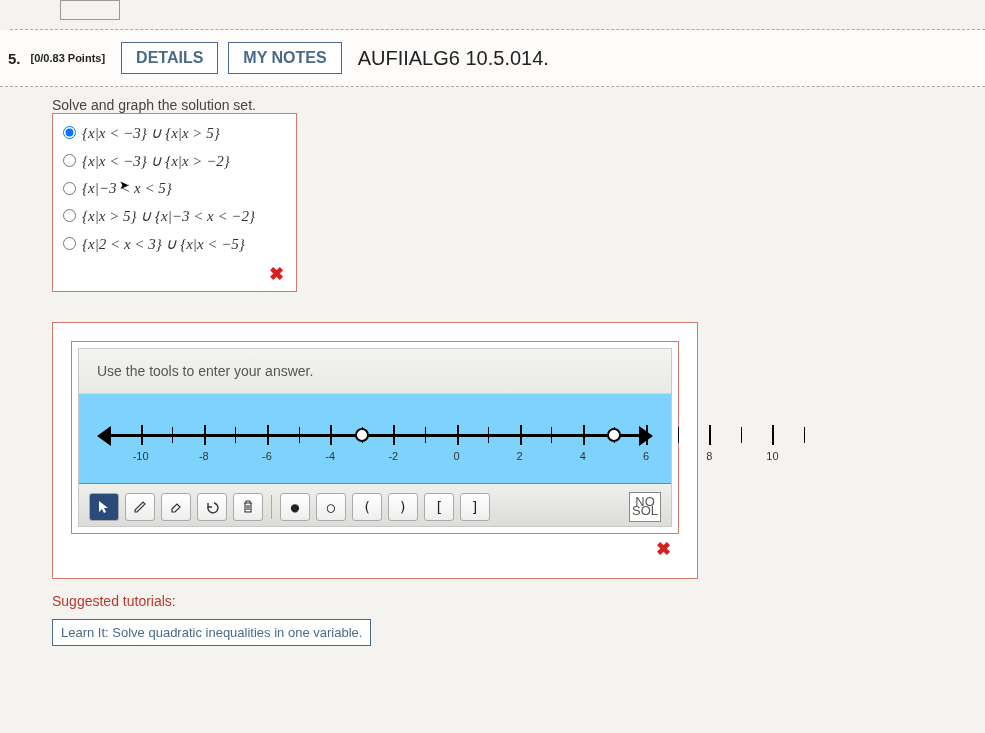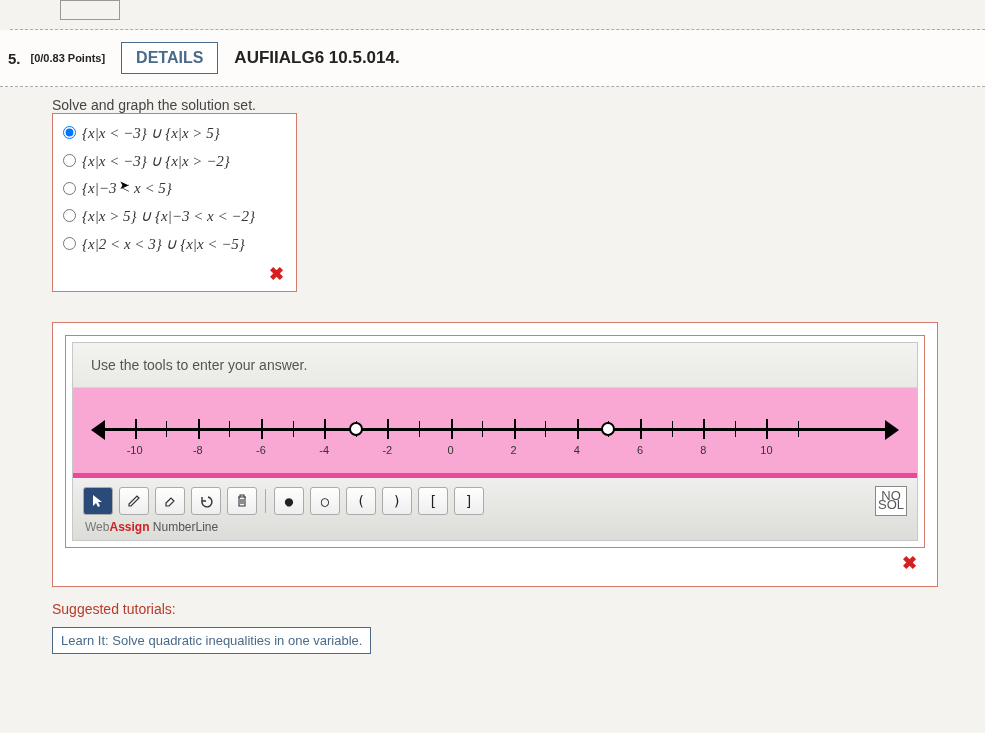--- a/index.html
+++ b/index.html
@@ -34,21 +34,21 @@
   .points { color: #222; font-size: 11px; font-weight: bold; margin-right: 6px;}
   .hdr-btn {
     border: 1px solid #4a6a8a;
     padding: 6px 14px;
     background: #fff;
     color: #4a6a8a;
     font-size: 16px;
     font-weight: 600;
     cursor: pointer;
   }
-  .ref { font-weight: bold; color: #222; font-size: 17px; margin-left: 6px;}
+  .ref { font-weight: normal; color: #222; font-size: 20px; margin-left: 6px;}
   .body {
     padding: 10px 0 0 52px;
   }
   .prompt { color: #444; }
   .equation {
     color: #c23a1c;
     font-style: italic;
     margin: 4px 0 14px 60px;
     font-family: 'Times New Roman', serif;
     font-size: 16px;
@@ -81,45 +81,45 @@
   .cursor-arrow {
     position: absolute;
     left: 66px; top: 64px;
     font-size: 12px;
     color: #000;
     pointer-events: none;
   }
 
   .nl-outer {
     margin: 30px 0 0 0;
-    width: 886px;
+    width: 646px;
     border: 1px solid #d47a6a;
     background: #fff;
-    padding: 12px;
+    padding: 18px;
   }
   .nl-outer2 {
     border: 1px solid #d47a6a;
     padding: 6px;
   }
   .nl-panel {
     border: 1px solid #c8c8c8;
     background: #f5f5f2;
   }
   .nl-title {
     padding: 14px 18px 14px 18px;
     color: #555;
     font-size: 14px;
     border-bottom: 1px solid #d5d5d5;
     background: linear-gradient(#f3f3f0,#e9e9e5);
   }
   .nl-canvas {
-    background: #f9a8d4;
+    background: #7dd3fc;
     height: 90px;
     position: relative;
-    border-bottom: 5px solid #ec4899;
+    border-bottom: 1px solid #ec4899;
   }
   .axis {
     position: absolute;
     left: 30px; right: 30px;
     top: 40px;
     height: 3px;
     background: #000;
   }
   .arrow-left, .arrow-right {
     position: absolute;
@@ -225,20 +225,21 @@
 <body>
 
 <div class="top-dash">
   <div class="box"></div>
 </div>
 
 <div class="question-header">
   <span class="qnum">5.</span>
   <span class="points">[0/0.83 Points]</span>
   <button class="hdr-btn">DETAILS</button>
+  <button class="hdr-btn">MY NOTES</button>
   <span class="ref">AUFIIALG6 10.5.014.</span>
 </div>
 
 <div class="body">
 
   <div class="prompt">Solve and graph the solution set.</div>
 
   <div class="choices">
     <label class="choice-row">
       <input type="radio" name="ans" checked="" style="">
@@ -345,23 +346,20 @@
           <div class="tb-btn">○</div>
           <div class="tb-btn">(</div>
           <div class="tb-btn">)</div>
           <div class="tb-btn">[</div>
           <div class="tb-btn">]</div>
           <div class="tb-nosol">
             <div>NO</div>
             <div>SOL</div>
           </div>
         </div>
-        <div class="nl-brand">
-          <span class="wa1">Web</span><span class="wa2">Assign</span><span> NumberLine</span>
-        </div>
       </div>
     </div>
    </div>
    <div class="close-x">✖</div>
   </div>
 
   <div class="sugg">Suggested tutorials:</div>
   <a class="tut-link">Learn It: Solve quadratic inequalities in one variable.</a>
 
 </div>

